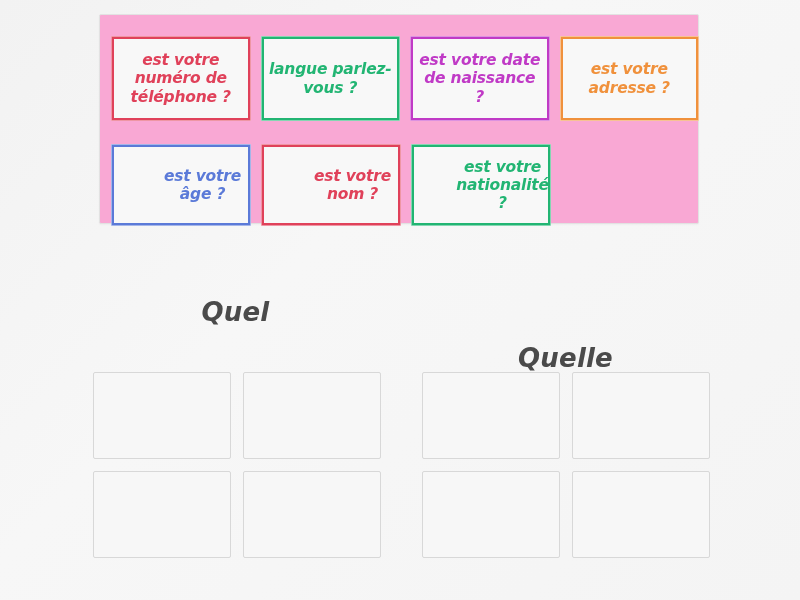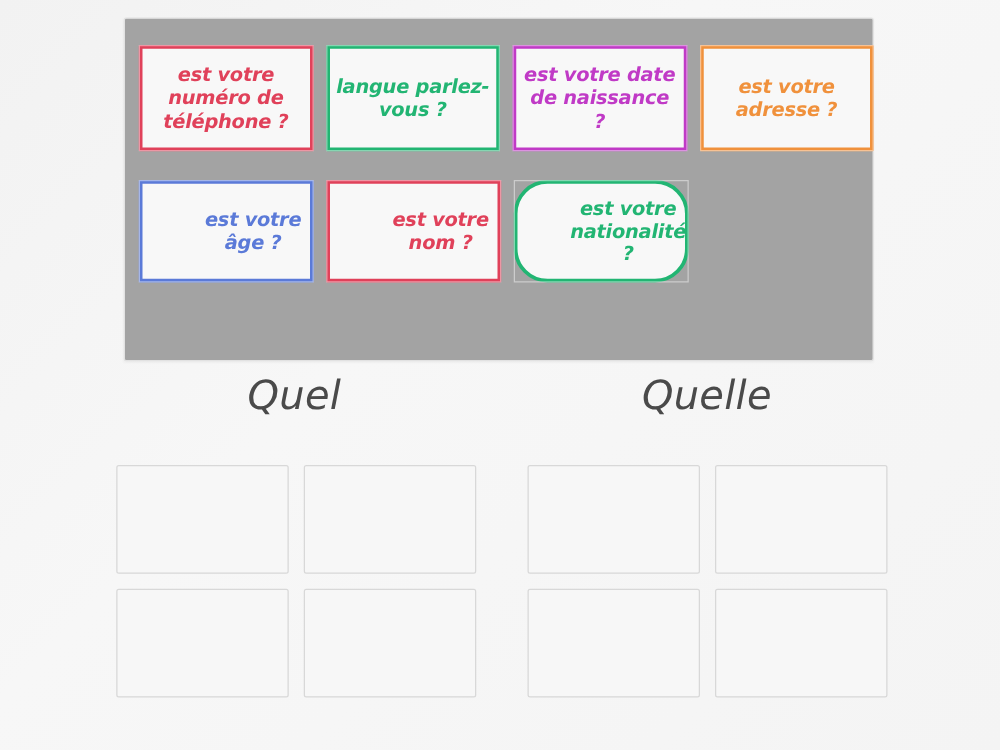--- a/index.html
+++ b/index.html
@@ -15,22 +15,22 @@
     background: linear-gradient(135deg, #f2f2f2 0%, #f7f7f7 40%, #f4f4f4 100%);
     position: relative;
   }
 
   
   #tile-tray {
     position: absolute;
     left: 99px;
     top: 14px;
     width: 600px;
-    height: 275px;
-    background: #a3a3a3;
+    height: 210px;
+    background: #f9a8d4;
     border: 1px solid #e2e2e2;
     border-radius: 2px;
     box-shadow: 0 1px 2px rgba(0,0,0,0.035);
   }
 
   .tile-row {
     position: absolute;
     left: 0;
     width: 100%;
     display: flex;
@@ -74,27 +74,27 @@
   .tile-row.row-2 .tile { height: 82px; padding-left: 48px; }
 
   
   .column-heading {
     position: absolute;
     top: 297px;
     width: 275px;
     text-align: center;
     font-family: "DejaVu Sans", sans-serif;
     font-style: italic;
-    font-weight: normal;
-    font-size: 32px;
+    font-weight: bold;
+    font-size: 26px;
     color: #4a4a4a;
     letter-spacing: 0.2px;
   }
   #heading-quel   { left: 98px; }
-  #heading-quelle { left: 428px; }
+  #heading-quelle { left: 428px; margin-top: 46px; }
 
   
   .dropzone-column {
     position: absolute;
     top: 372px;
     width: 290px;
     display: flex;
     flex-wrap: wrap;
     gap: 12px 12px;
   }
@@ -129,21 +129,21 @@
     </div>
   </div>
 
   <div class="tile-row row-2">
     <div class="tile" style="border-color: rgb(91, 122, 216); color: rgb(91, 122, 216);">
       <span>est votre âge ?</span>
     </div>
     <div class="tile" style="border-color: rgb(224, 65, 90); color: rgb(224, 65, 90); justify-content: flex-end;">
       <span>est votre nom ?</span>
     </div>
-    <div class="tile" style="border-color: rgb(34, 181, 115); color: rgb(34, 181, 115); border-radius: 27px;">
+    <div class="tile" style="border-color: rgb(34, 181, 115); color: rgb(34, 181, 115);">
       <span>est votre nationalité ?</span>
     </div>
   </div>
 
 </div>
 
 <div class="column-heading" id="heading-quel">Quel</div>
 
 <div class="column-heading" id="heading-quelle">Quelle</div>
 

